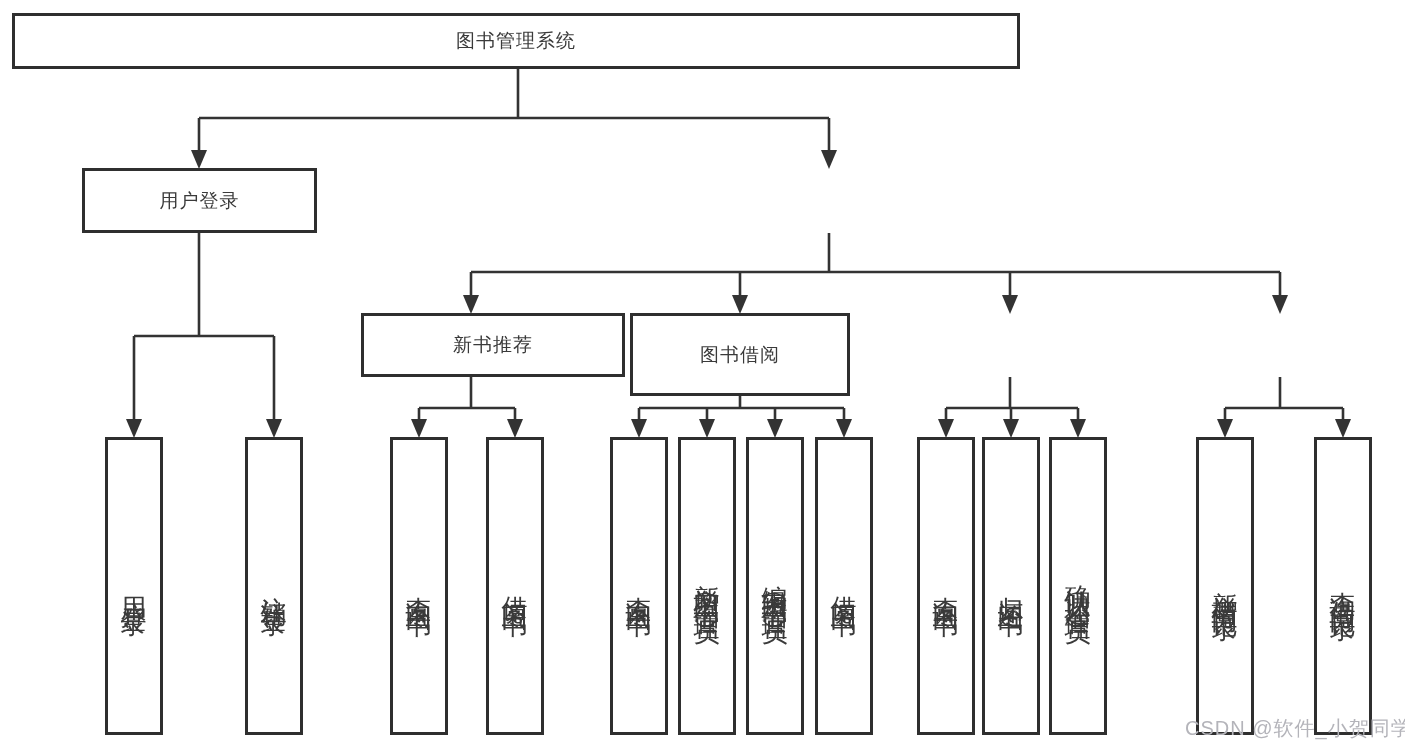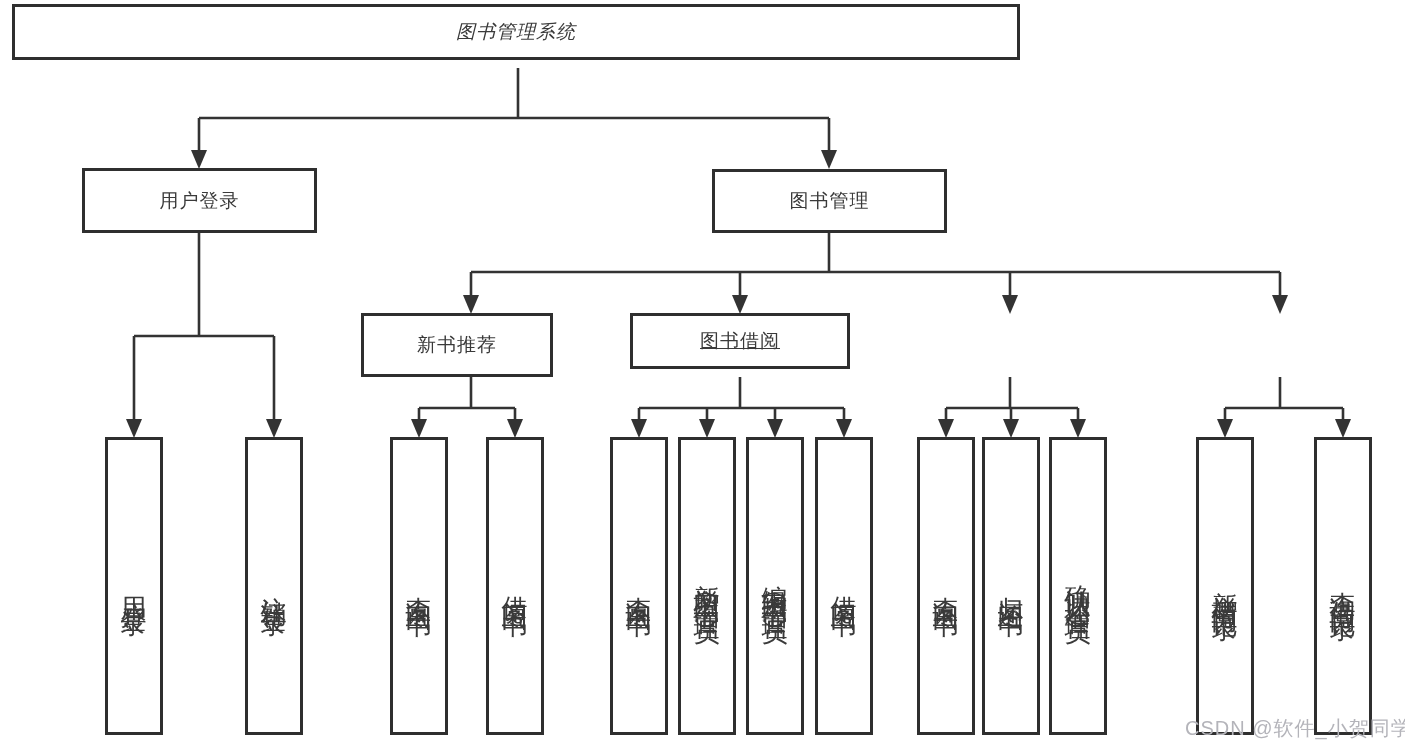--- a/index.html
+++ b/index.html
@@ -55,25 +55,25 @@
     writing-mode:vertical-rl;
     text-orientation:mixed;
     font-size:26px;
     letter-spacing:5px;
     line-height:1;
     width:58px;
     height:298px;
     top:437px;
   }
   
-  .n-root {left:12px;  top:4px;  width:1008px; height:56px;font-style:italic;}
+  .n-root {left:12px;  top:13px;  width:1008px; height:56px;}
   .n-l2a  {left:82px;  top:168px; width:235px;  height:65px;}
   .n-l2b  {left:712px; top:169px; width:235px;  height:64px;}
-  .n-l3a  {left:361px; top:313px; width:192px;  height:64px;}
-  .n-l3b  {left:630px; top:313px; width:220px;  height:56px;text-decoration:underline;}
+  .n-l3a  {left:361px; top:313px; width:264px;  height:64px;}
+  .n-l3b  {left:630px; top:313px; width:220px;  height:83px;}
   .n-l3c  {left:902px; top:313px; width:216px;  height:64px;}
   .n-l3d  {left:1172px;top:313px; width:216px;  height:64px;}
   
   .n-g1a{left:105px;}  .n-g1b{left:245px;}
   .n-g2a{left:390px;}  .n-g2b{left:486px;}
   .n-g3a{left:610px;}  .n-g3b{left:678px;} .n-g3c{left:746px;} .n-g3d{left:815px;}
   .n-g4a{left:917px;}  .n-g4b{left:982px;} .n-g4c{left:1049px;}
   .n-g5a{left:1196px;} .n-g5b{left:1314px;}
   #watermark{
     position:absolute;
@@ -126,21 +126,20 @@
       <polygon points="1003,419 1019,419 1011,438"></polygon>
       <polygon points="1070,419 1086,419 1078,438"></polygon>
       <polygon points="1217,419 1233,419 1225,438"></polygon>
       <polygon points="1335,419 1351,419 1343,438"></polygon>
     </g>
   </svg>
 
   <div class="node hbox n-root">图书管理系统</div>
 
   <div class="node hbox n-l2a">用户登录</div>
-  <div class="node hbox n-l2b">图书管理</div>
 
   <div class="node hbox n-l3a">新书推荐</div>
   <div class="node hbox n-l3b">图书借阅</div>
 
   <div class="node vbox n-g1a">用户登录</div>
   <div class="node vbox n-g1b">注销登录</div>
 
   <div class="node vbox n-g2a">查询图书</div>
   <div class="node vbox n-g2b">借阅图书</div>
 

